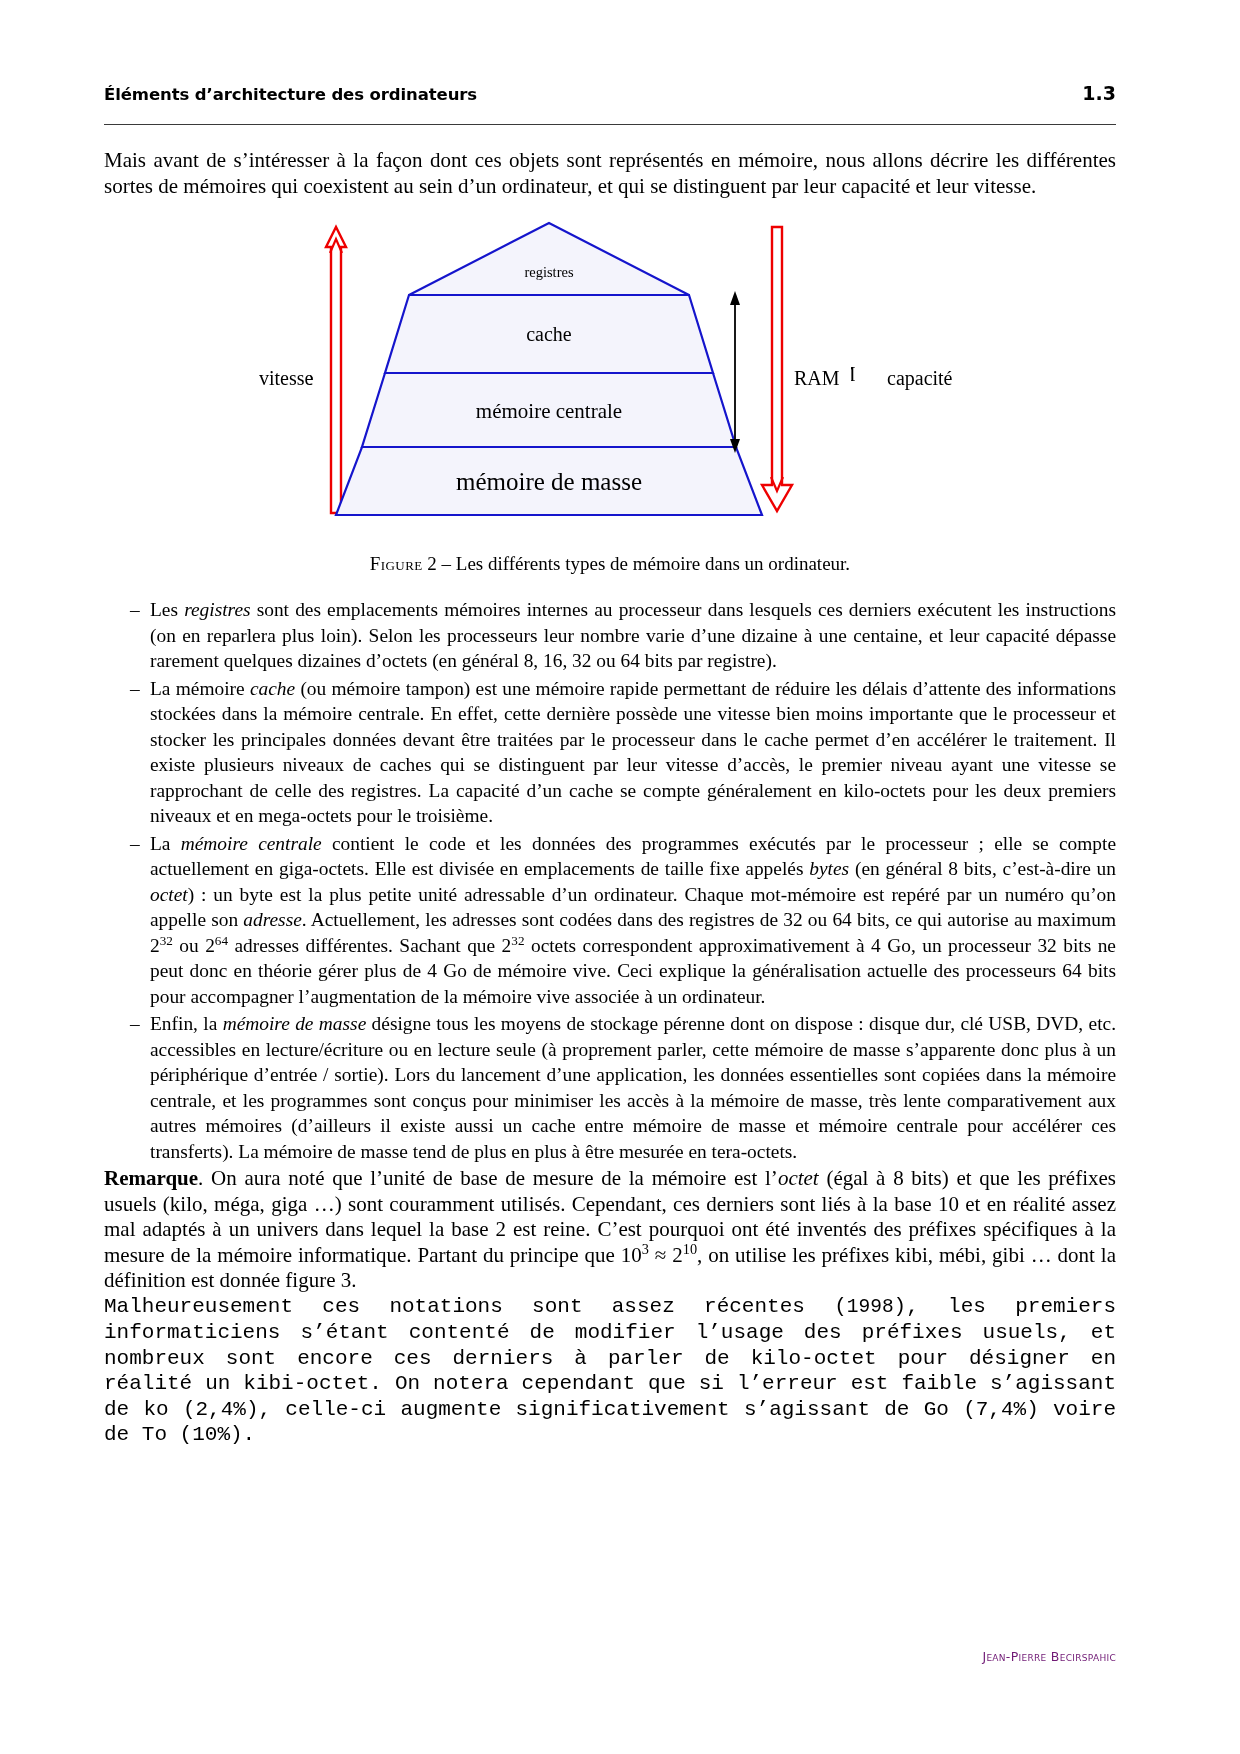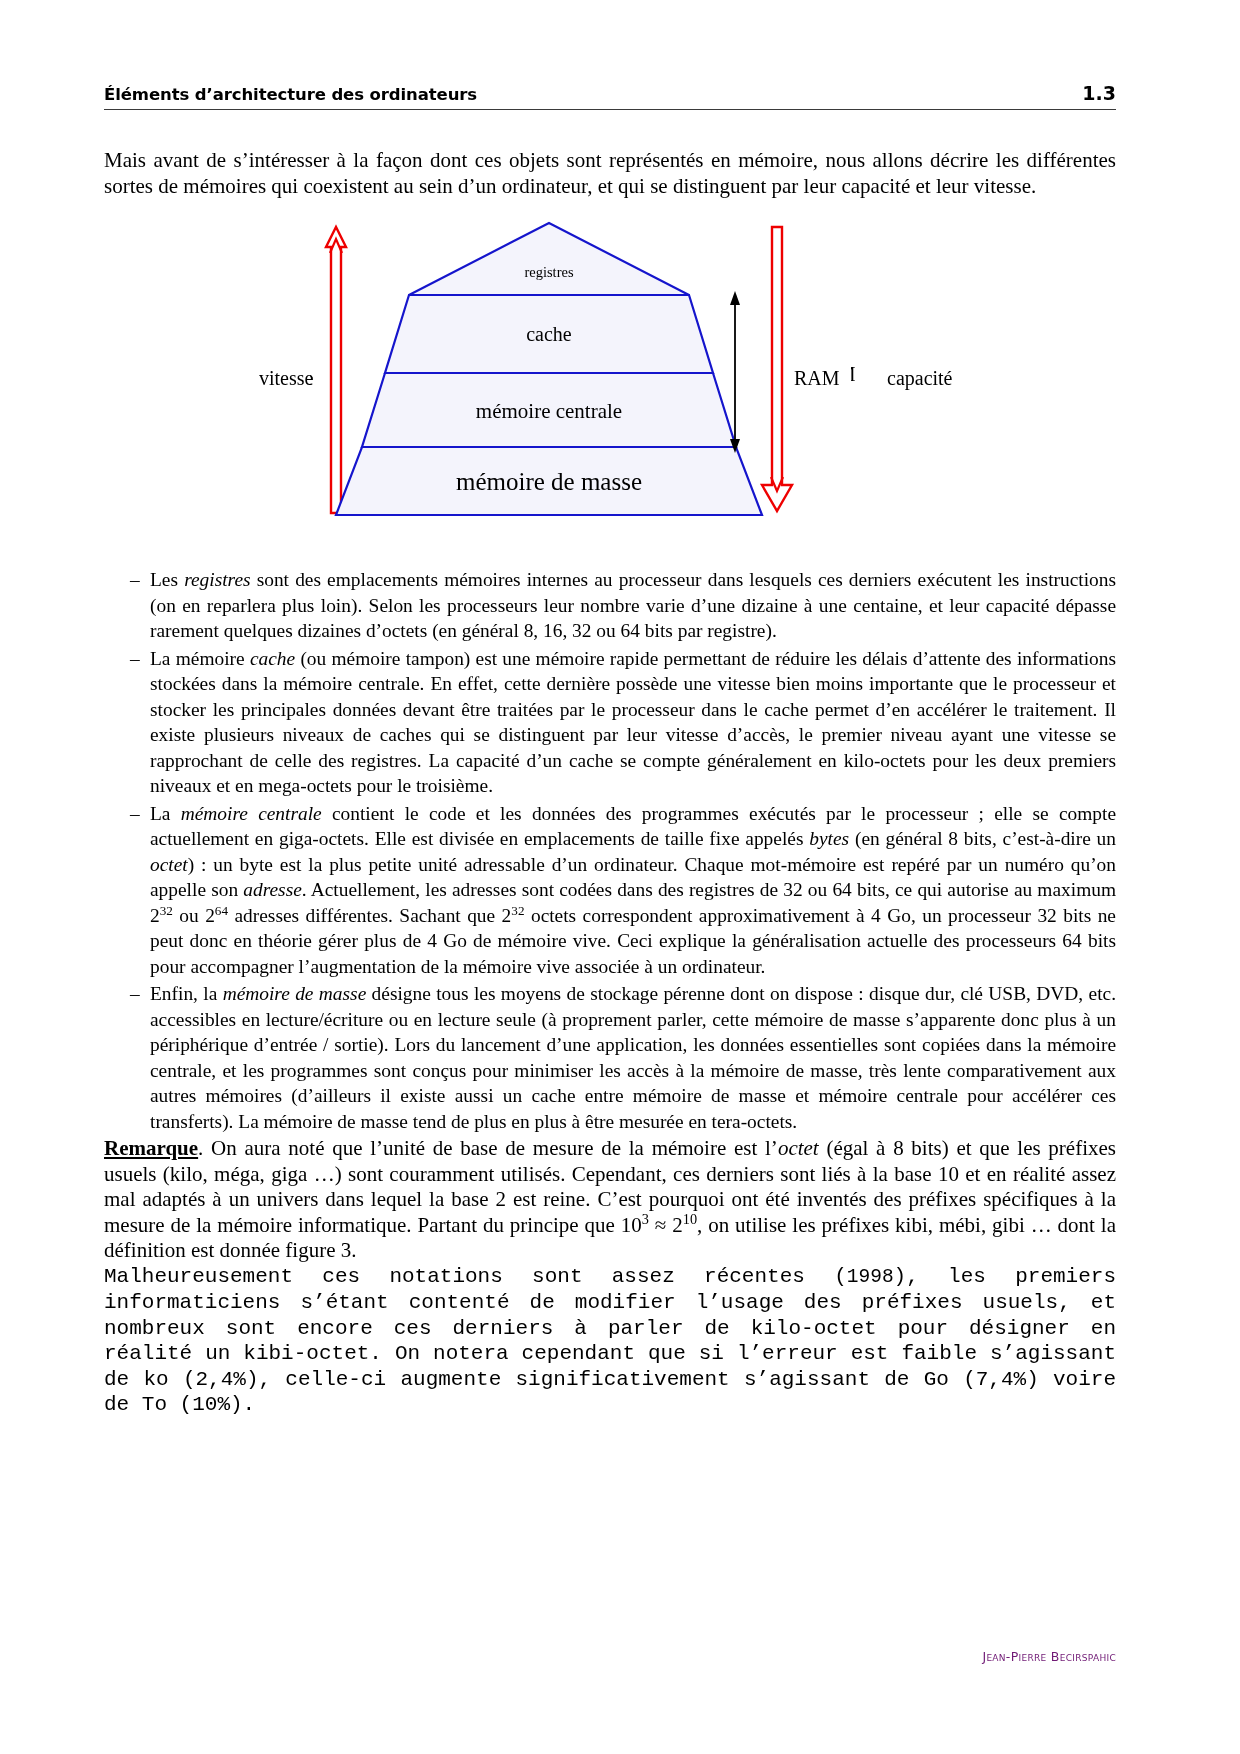--- a/index.html
+++ b/index.html
@@ -25,21 +25,21 @@
 
   
   .header {
     position: absolute;
     top: 82px;
     left: 0;
     width: 1012px;
     display: flex;
     justify-content: space-between;
     align-items: baseline;
-    padding-bottom: 5px;
+    padding-bottom: 20px;
     border-bottom: 1.3px solid #3a3a3a;
   }
   .header-title {
     font-family: "DejaVu Sans", sans-serif;
     font-size: 16.5px;
     font-weight: 600;
     letter-spacing: -0.1px;
   }
   .header-page {
     font-family: "DejaVu Sans", sans-serif;
@@ -56,21 +56,21 @@
   }
   p.para {
     margin: 0 0 0 0;
     font-size: 21px;
     line-height: 25.5px;
     text-align: justify;
     text-justify: inter-word;
     hyphens: none;
   }
   .it { font-style: italic; }
-  .bf { font-weight: bold; text-decoration: underline; }
+  .bf { font-weight: bold; }
   sup {
     font-size: 0.68em;
     vertical-align: super;
     line-height: 0;
   }
   .oldnum { font-size: 0.93em; }
 
   
   .figure {
     position: relative;
@@ -181,20 +181,26 @@
       <div style="position:absolute;left:155px;top:152px;font-size:20px;">vitesse</div>
       <div style="position:absolute;left:690px;top:152px;font-size:20px;">RAM</div>
       <div style="position:absolute;left:783px;top:152px;font-size:20px;text-align:right;">capacité</div>
 
       <div style="position:absolute;left:120px;top:146px;width:86px;height:28px;background:#fff;"></div>
       <div style="position:absolute;left:685px;top:146px;width:62px;height:28px;background:#fff;"></div>
       <div style="position:absolute;left:155px;top:152px;font-size:20px;">vitesse</div>
       <div style="position:absolute;left:690px;top:152px;font-size:20px;">RAM</div>
     </div>
 
+    <div class="caption">
+      <span class="smallcaps">Figure</span>
+      <span>2</span>
+      <span>–</span>
+      <span>Les différents types de mémoire dans un ordinateur.</span>
+    </div>
 
     <ul class="items">
       <li>
         <span class="dash">–</span>
         <span class="rich"><span>Les </span><span class="it">registres</span><span> sont des emplacements mémoires internes au processeur dans lesquels ces derniers exécutent les instructions (on en reparlera plus loin). Selon les processeurs leur nombre varie d’une dizaine à une centaine, et leur capacité dépasse rarement quelques dizaines d’octets (en général 8, 16, 32 ou 64 bits par registre).</span></span>
       </li>
       <li>
         <span class="dash">–</span>
         <span class="rich"><span>La mémoire </span><span class="it">cache</span><span> (ou mémoire tampon) est une mémoire rapide permettant de réduire les délais d’attente des informations stockées dans la mémoire centrale. En effet, cette dernière possède une vitesse bien moins importante que le processeur et stocker les principales données devant être traitées par le processeur dans le cache permet d’en accélérer le traitement. Il existe plusieurs niveaux de caches qui se distinguent par leur vitesse d’accès, le premier niveau ayant une vitesse se rapprochant de celle des registres. La capacité d’un cache se compte généralement en kilo-octets pour les deux premiers niveaux et en mega-octets pour le troisième.</span></span>
       </li>

